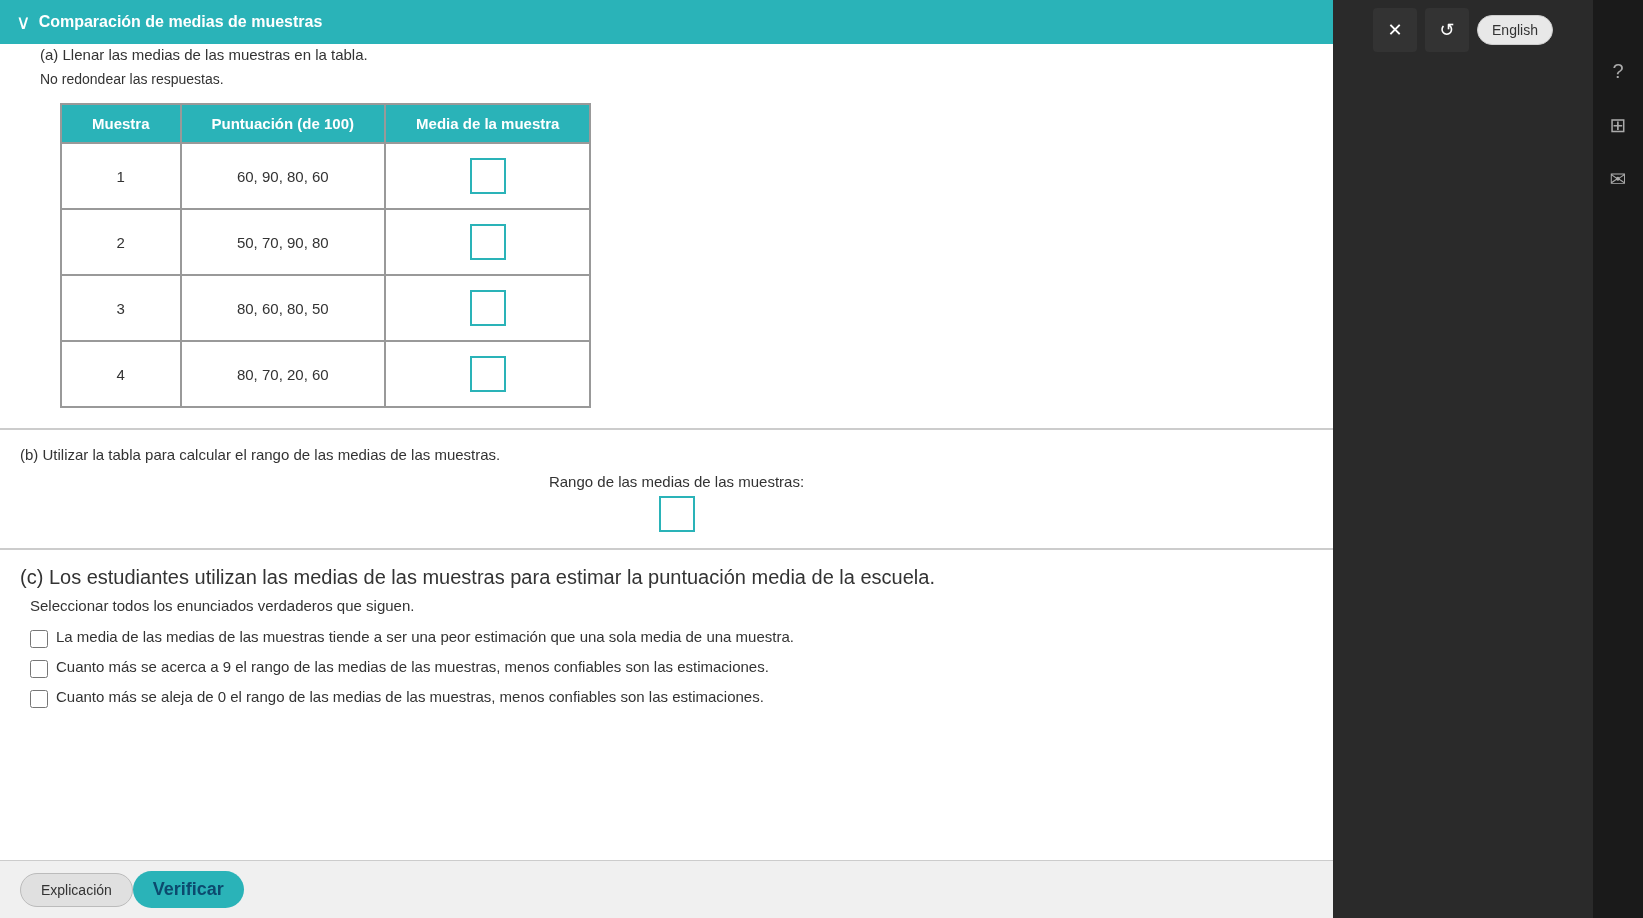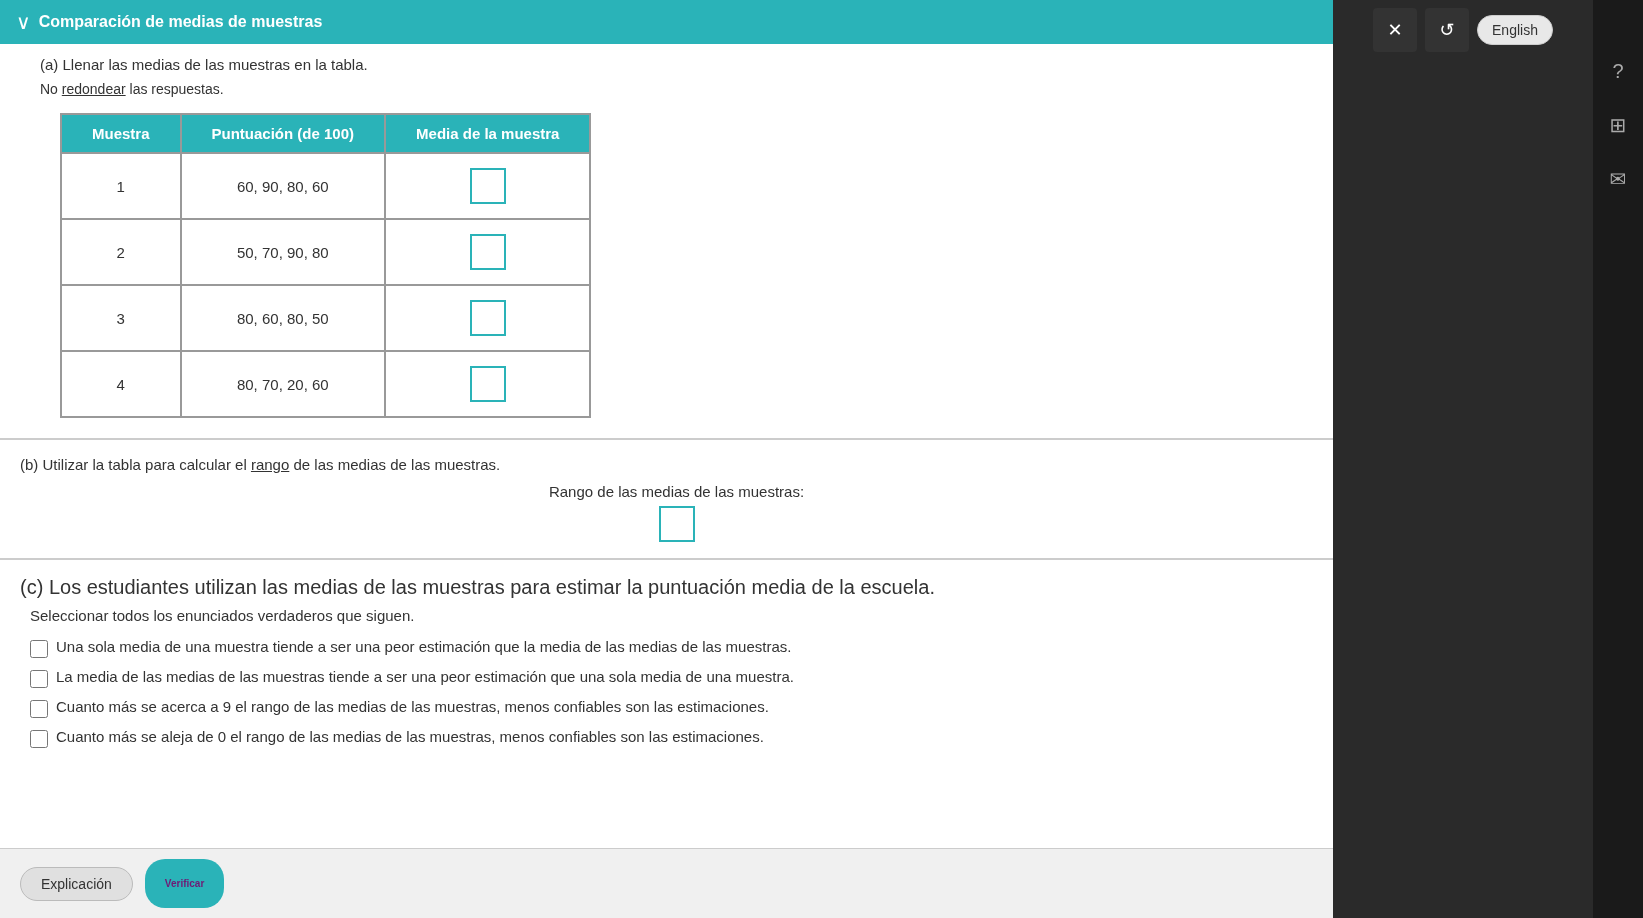--- a/index.html
+++ b/index.html
@@ -38,32 +38,31 @@
 
     
     .question-content {
       flex: 1;
       overflow-y: auto;
       padding: 0;
     }
 
     
     .part-a {
-      padding: 12px 20px 20px 40px;
+      padding: 2px 20px 20px 40px;
       border-bottom: 2px solid #ccc;
     }
 
     .part-label {
       font-size: 15px;
       color: #333;
       margin-bottom: 8px;
     }
 
     .underline {
-      text-decoration: underline;
     }
 
     .no-round {
       font-size: 14px;
       color: #333;
       margin-bottom: 16px;
     }
 
     
     .data-table {
@@ -156,40 +155,39 @@
       accent-color: #2ab3b8;
     }
 
     
     .footer-bar {
       background: #f0f0f0;
       border-top: 1px solid #ccc;
       padding: 10px 20px;
       display: flex;
       align-items: center;
-      gap: 12px;
     }
 
     .btn-explicacion {
       background: #e0e0e0;
       border: 1px solid #bbb;
       border-radius: 20px;
       padding: 8px 20px;
       font-size: 14px;
       color: #333;
       cursor: pointer;
     }
 
     .btn-verificar {
       background: #2ab3b8;
       border: none;
       border-radius: 20px;
-      padding: 19px 20px;
-      font-size: 10px;
-      color: #701a75;
+      padding: 8px 20px;
+      font-size: 18px;
+      color: #0c4a6e;
       cursor: pointer;
       font-weight: bold;
     }
 
     .toolbar-btn {
       background: #333;
       border: none;
       color: white;
       width: 44px;
       height: 44px;
@@ -326,24 +324,20 @@
       </div>
 
       <div class="part-c">
         <div class="part-c-intro">
           <span>(c) </span><span>Los estudiantes utilizan las medias de las muestras para estimar la puntuación media de la escuela.</span>
         </div>
         <div class="part-c-select">Seleccionar todos los enunciados verdaderos que siguen.</div>
 
         <div class="checkbox-item">
           <input type="checkbox" style="">
-          <span>Una sola media de una muestra tiende a ser una peor estimación que la media de las medias de las muestras.</span>
-        </div>
-        <div class="checkbox-item">
-          <input type="checkbox" style="">
           <span>La media de las medias de las muestras tiende a ser una peor estimación que una sola media de una muestra.</span>
         </div>
         <div class="checkbox-item">
           <input type="checkbox" style="">
           <span>Cuanto más se acerca a 9 el rango de las medias de las muestras, menos confiables son las estimaciones.</span>
         </div>
         <div class="checkbox-item">
           <input type="checkbox" style="">
           <span>Cuanto más se aleja de 0 el rango de las medias de las muestras, menos confiables son las estimaciones.</span>
         </div>

